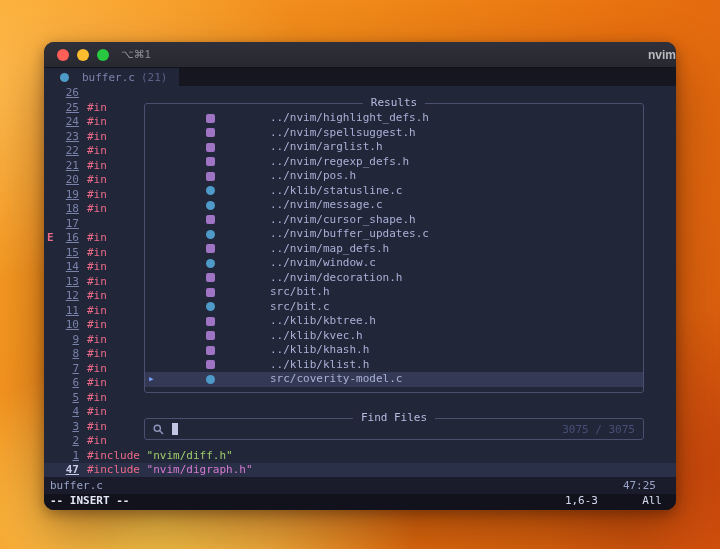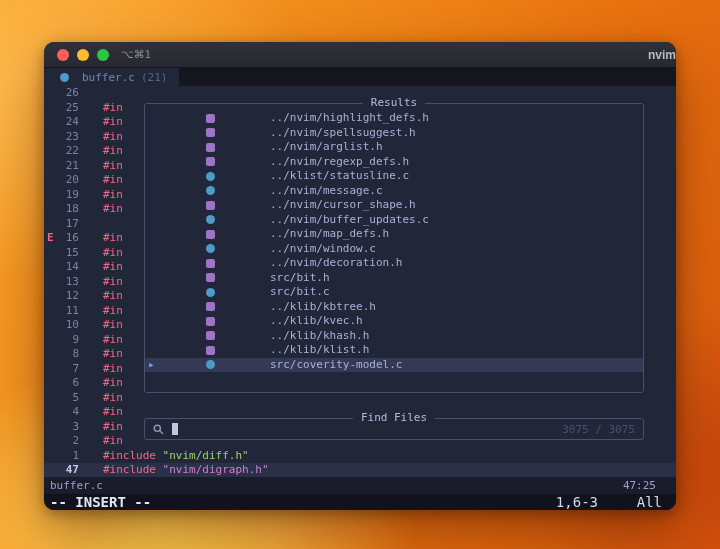--- a/index.html
+++ b/index.html
@@ -37,23 +37,23 @@
   
   .tabline{flex:0 0 18px;display:flex;align-items:stretch;background:var(--bg);padding-left:12px;}
   .tab{display:flex;align-items:center;gap:6px;padding:0 12px 0 4px;font-size:11px;color:#7c84ad;}
   .tab-count{color:#5a6288;}
   .tabfill{flex:1;background:#15161f;}
   
   .editor{position:relative;flex:1;overflow:hidden;background:var(--bg);font-size:11px;}
   .ed-row{display:flex;height:14.5px;line-height:14.5px;white-space:pre;}
   .ed-row.current{background:var(--curline);}
   .sign{width:15px;padding-left:3px;color:var(--red);font-weight:bold;}
-  .lnum{width:20px;text-align:right;color:var(--num);}
+  .lnum{width:20px;text-align:right;color:var(--num);text-decoration:underline;}
   .ed-row.current .lnum{color:#c8cce8;font-weight:bold;}
-  .code{margin-left:24px;}
+  .code{margin-left:8px;}
   .tok-red{color:var(--red);}
   .tok-green{color:var(--green);}
   .tok-pink{color:var(--pink);}
   
   .float{position:absolute;border:1px solid var(--border);border-radius:3px;
     background:var(--bg-float);z-index:5;margin-left:36px;}
   .float-title{position:absolute;top:-8px;left:50%;transform:translateX(-50%);
     background:var(--bg-float);padding:0 8px;font-size:11px;color:#b5bce0;white-space:nowrap;}
   .results{left:64px;top:17px;width:500px;height:290px;}
   .results-list{padding-top:7px;}
@@ -66,21 +66,21 @@
   .ficon.c{border-radius:50%;background:var(--cicon);}
   .prompt-float{left:64px;top:332px;width:500px;height:22px;}
   .prompt-row{display:flex;align-items:center;height:100%;padding:0 8px;}
   .cursor{width:6px;height:12px;background:#c2c6e2;margin-left:8px;}
   .counter{margin-left:auto;color:var(--dim);font-size:11px;}
   
   .statusline{flex:0 0 17px;background:#1a1c2b;display:flex;align-items:center;
     padding:0 20px 0 6px;font-size:11px;color:#9aa3c8;}
   .statusline .right{margin-left:auto;}
   .cmdline{flex:0 0 16px;background:#11121c;border-radius:0 0 10px 10px;
-    display:flex;align-items:flex-end;padding:0 12px 0 6px;font-size:14px;
+    display:flex;align-items:flex-start;padding:0 12px 0 6px;font-size:11px;
     color:#d5d9ee;position:relative;}
   .mode{font-weight:bold;color:#e4e7f5;}
   .ruler{position:absolute;right:78px;}
   .scroll{position:absolute;right:14px;}
 </style>
 </head>
 <body>
 
 <div class="wallpaper">
   <div class="window">
@@ -135,21 +135,22 @@
           <div class="ed-row current"><span class="sign"></span><span class="lnum">47</span><span class="code"><span class="tok-red">#include</span> <span class="tok-pink">"nvim/digraph.h"</span></span></div>
         </div>
 
       <div class="float results">
         <div class="float-title">Results</div>
         <div id="results-list" class="results-list">
             <div class="res-row"><span class="caret"></span><span class="ficon h"></span><span class="fname">../nvim/highlight_defs.h</span></div>
             <div class="res-row"><span class="caret"></span><span class="ficon h"></span><span class="fname">../nvim/spellsuggest.h</span></div>
             <div class="res-row"><span class="caret"></span><span class="ficon h"></span><span class="fname">../nvim/arglist.h</span></div>
             <div class="res-row"><span class="caret"></span><span class="ficon h"></span><span class="fname">../nvim/regexp_defs.h</span></div>
-            <div class="res-row"><span class="caret"></span><span class="ficon c"></span><span class="fname">../klist/statusline.c</span></div>
+            <div class="res-row"><span class="caret"></span><span class="ficon h"></span><span class="fname">../nvim/pos.h</span></div>
+            <div class="res-row"><span class="caret"></span><span class="ficon c"></span><span class="fname">../klib/statusline.c</span></div>
             <div class="res-row"><span class="caret"></span><span class="ficon c"></span><span class="fname">../nvim/message.c</span></div>
             <div class="res-row"><span class="caret"></span><span class="ficon h"></span><span class="fname">../nvim/cursor_shape.h</span></div>
             <div class="res-row"><span class="caret"></span><span class="ficon c"></span><span class="fname">../nvim/buffer_updates.c</span></div>
             <div class="res-row"><span class="caret"></span><span class="ficon h"></span><span class="fname">../nvim/map_defs.h</span></div>
             <div class="res-row"><span class="caret"></span><span class="ficon c"></span><span class="fname">../nvim/window.c</span></div>
             <div class="res-row"><span class="caret"></span><span class="ficon h"></span><span class="fname">../nvim/decoration.h</span></div>
             <div class="res-row"><span class="caret"></span><span class="ficon h"></span><span class="fname">src/bit.h</span></div>
             <div class="res-row"><span class="caret"></span><span class="ficon c"></span><span class="fname">src/bit.c</span></div>
             <div class="res-row"><span class="caret"></span><span class="ficon h"></span><span class="fname">../klib/kbtree.h</span></div>
             <div class="res-row"><span class="caret"></span><span class="ficon h"></span><span class="fname">../klib/kvec.h</span></div>

